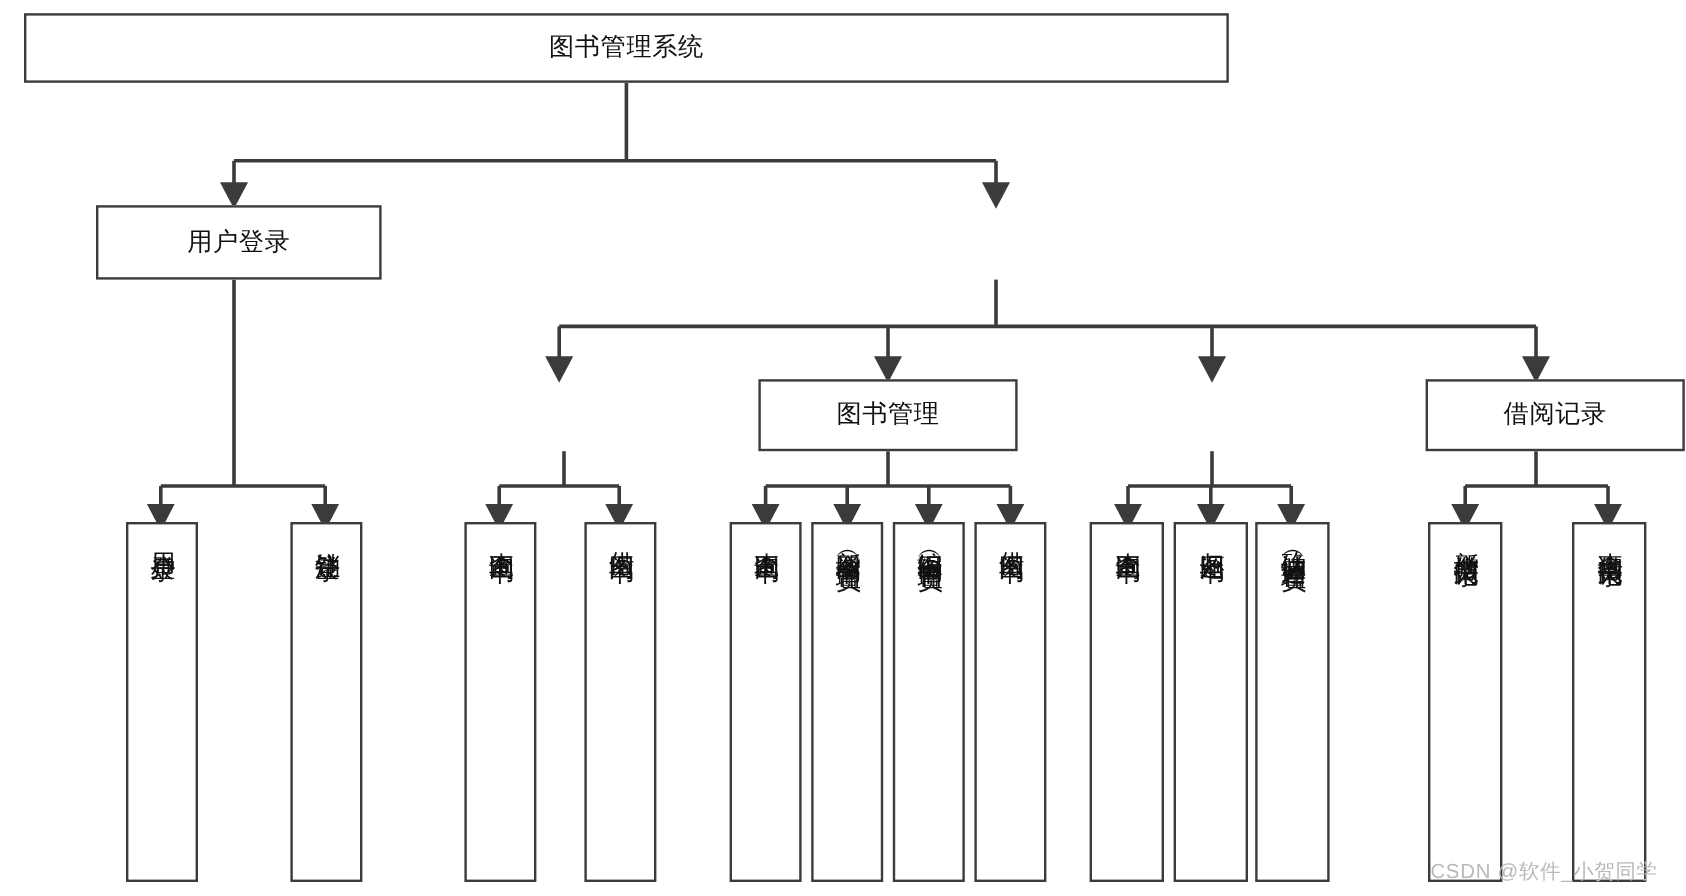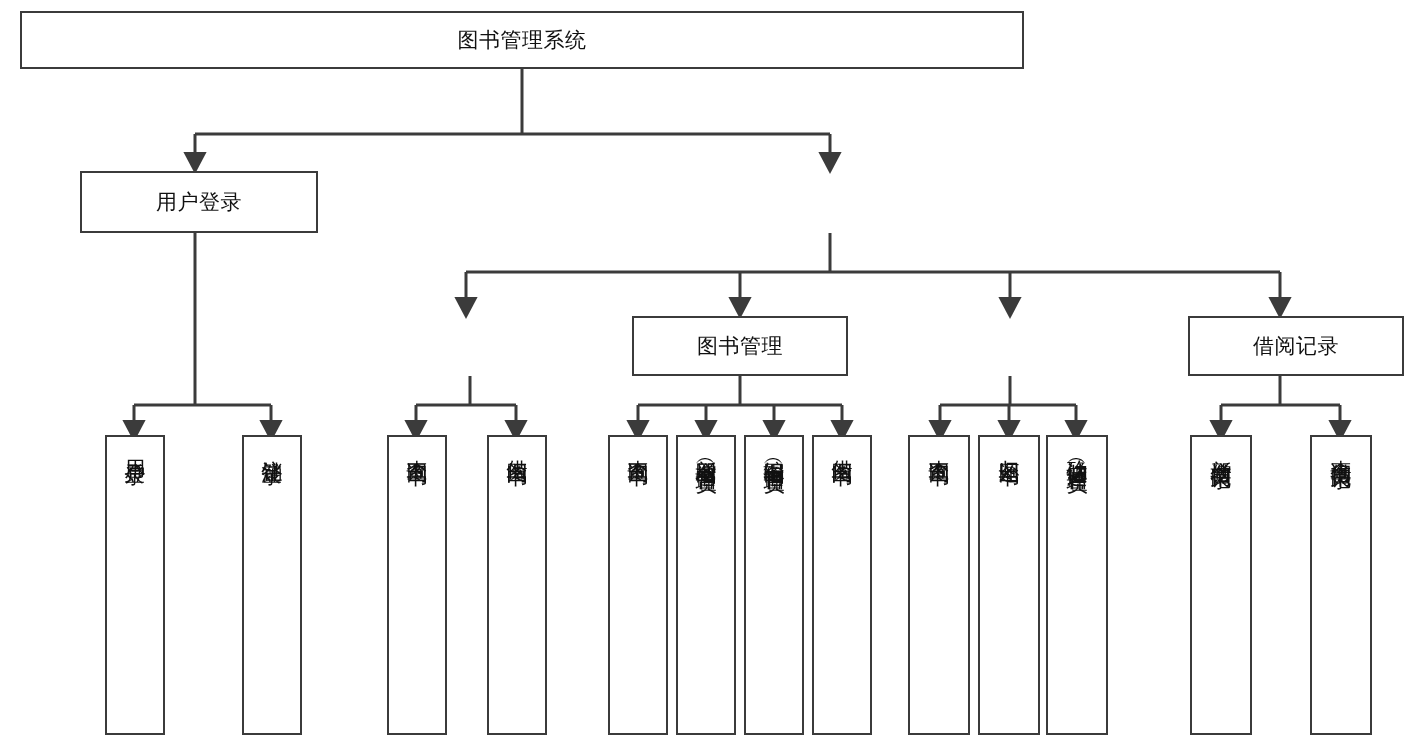--- a/index.html
+++ b/index.html
@@ -179,14 +179,15 @@
     <span class="label">确认归还（管理员）</span>
   </div>
 
   <div class="node vertical" style="left:1190px; top:435px; width:62px; height:300px;">
     <span class="label">新增借阅记录</span>
   </div>
   <div class="node vertical" style="left:1310px; top:435px; width:62px; height:300px;">
     <span class="label">查询借阅记录</span>
   </div>
 
+  <div class="watermark" style="left:1192px; top:715px;">CSDN @软件_小贺同学</div>
 
 </div>
 
 </body></html>

